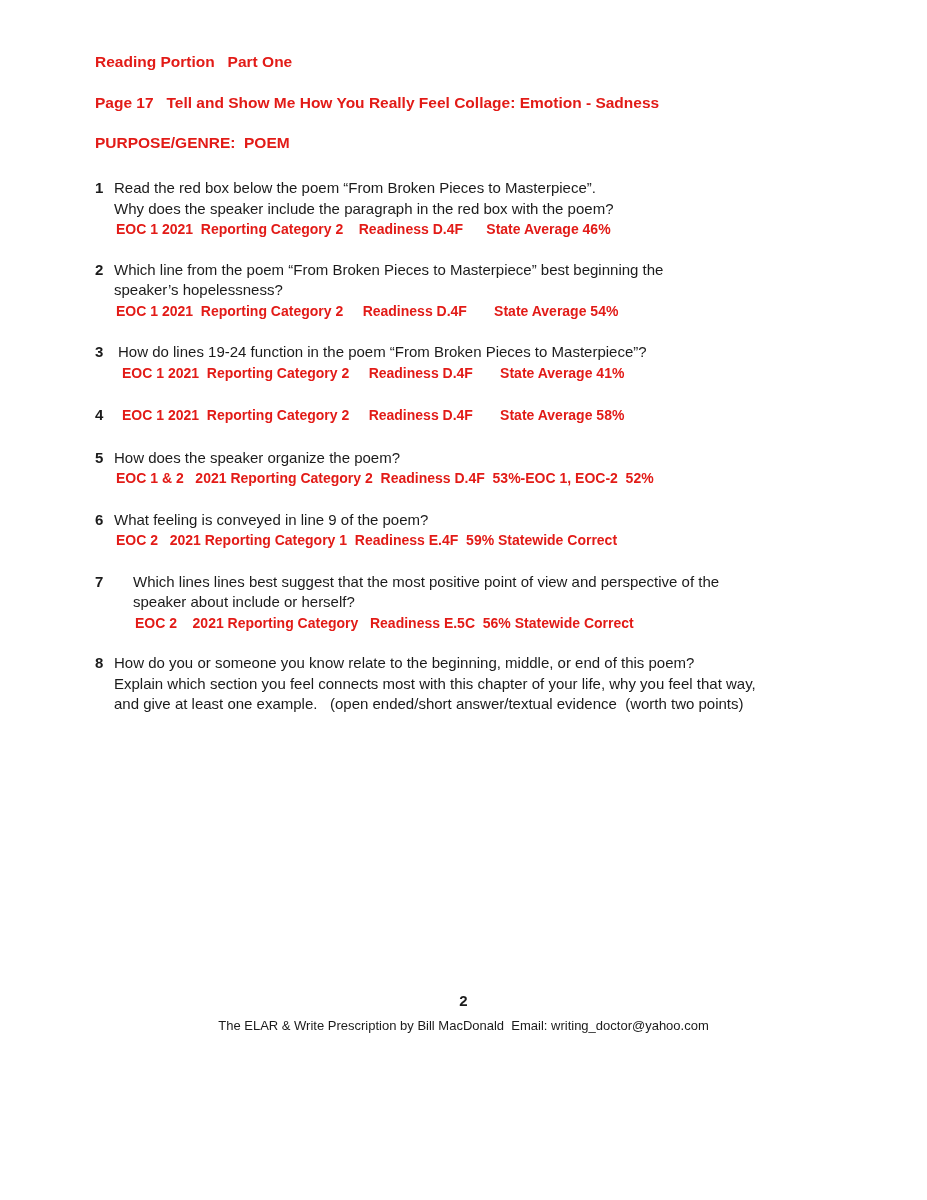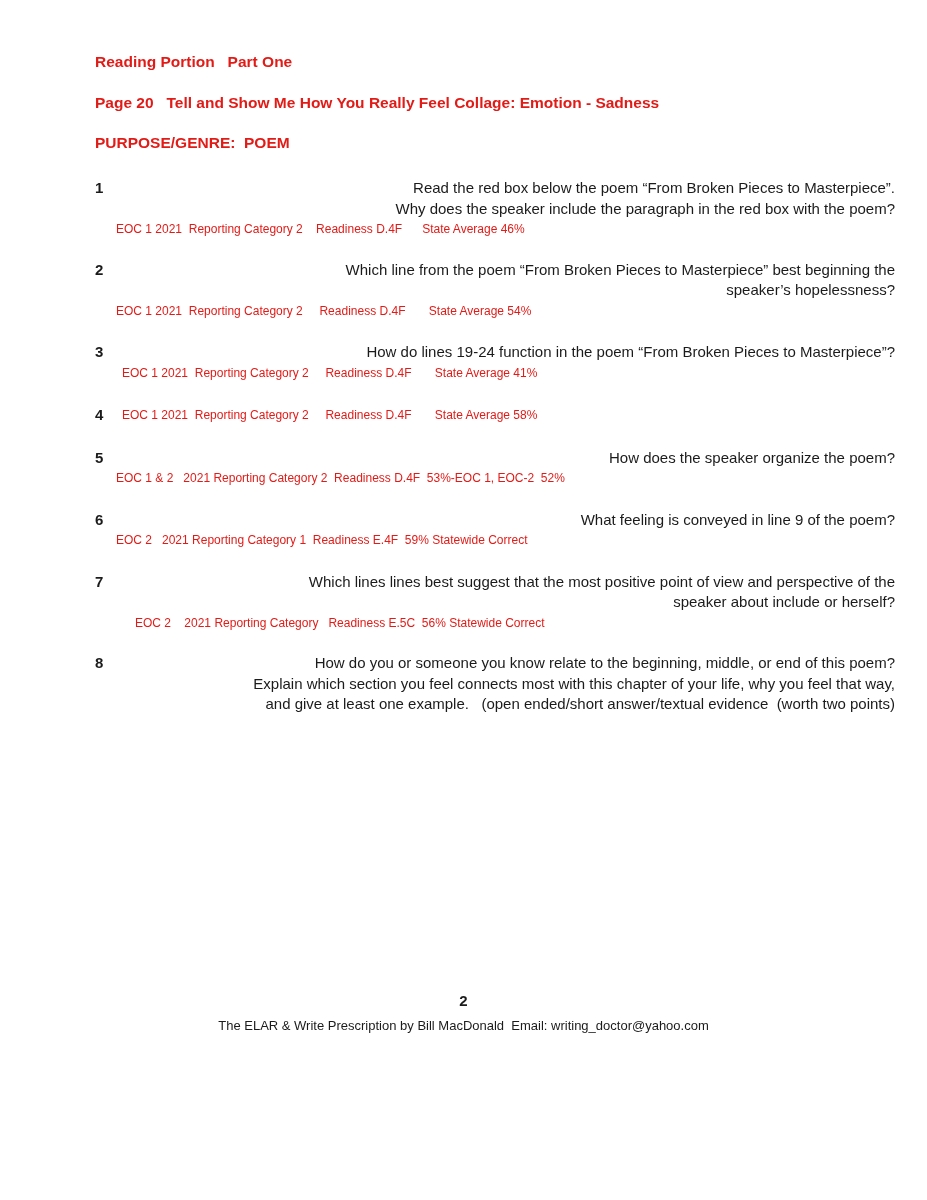--- a/index.html
+++ b/index.html
@@ -59,25 +59,24 @@
     padding-left: 19px;
   }
   .q-body.indent-wide { padding-left: 23px; }
   .q-body.indent-extra { padding-left: 38px; }
 
   .q-line {
     font-size: 15px;
     color: #1b1b1b;
     line-height: 20.5px;
     white-space: pre-wrap;
-    text-align: right;
   }
   .q-meta {
-    font-size: 12px;
-    font-weight: normal;
+    font-size: 14px;
+    font-weight: bold;
     color: #E21B17;
     line-height: 20.5px;
     white-space: pre;
     padding-left: 1px;
   }
   .q-meta.meta-pad { padding-left: 2px; }
   .q-meta.meta-pad-extra { padding-left: 4px; }
 
   
   .footer {
@@ -101,21 +100,21 @@
     white-space: pre;
   }
 </style>
 </head>
 <body>
 
 <div class="page">
 
   <div class="header-block">
     <div class="header-line">Reading Portion   Part One</div>
-    <div class="header-line">Page 20   Tell and Show Me How You Really Feel Collage: Emotion - Sadness</div>
+    <div class="header-line">Page 17   Tell and Show Me How You Really Feel Collage: Emotion - Sadness</div>
     <div class="header-line">PURPOSE/GENRE:  POEM</div>
   </div>
 
   <div class="questions">
 
     <div class="question" style="margin-bottom:20px;">
       <span class="q-num">1</span>
       <div class="q-body">
         <div class="q-line">Read the red box below the poem “From Broken Pieces to Masterpiece”.</div>
         <div class="q-line">Why does the speaker include the paragraph in the red box with the poem?</div>

